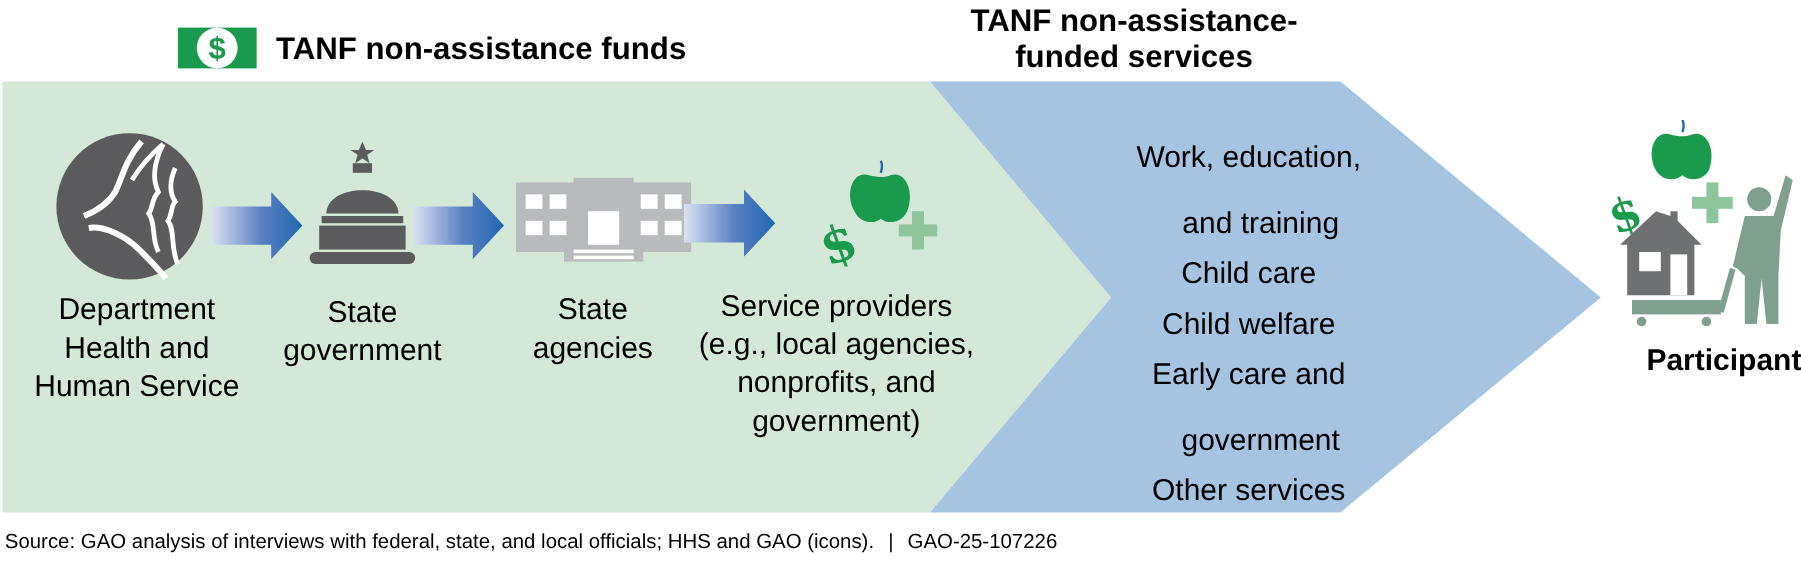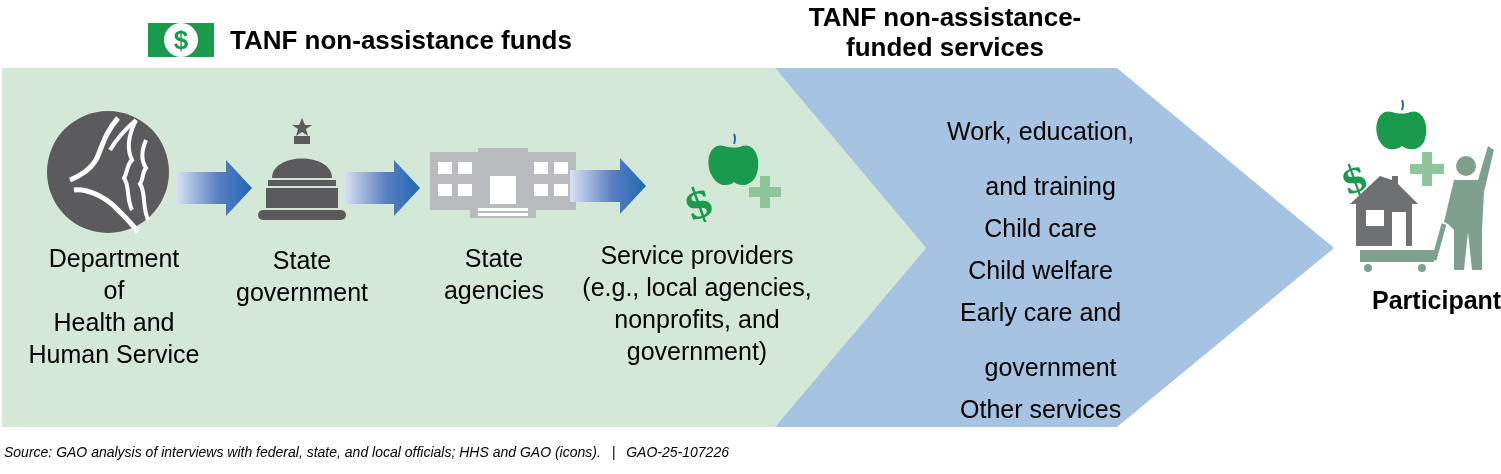--- a/index.html
+++ b/index.html
@@ -5,21 +5,21 @@
     html, body { margin: 0; padding: 0; background: #ffffff; }
     body { width: 1501px; height: 474px; position: relative; overflow: hidden;
            font-family: "Liberation Sans", sans-serif; color: #000; }
     .bg-svg { position: absolute; left: 0; top: 0; }
     .abs { position: absolute; }
     .hdr { font-weight: bold; font-size: 26px; line-height: 30px; }
     .label { font-size: 25px; line-height: 32px; text-align: center; white-space: nowrap; }
     .svc { font-size: 25px; line-height: 31px; white-space: nowrap; text-align: center; }
     .svc .item { margin-bottom: 11px; }
     .svc .cont { padding-left: 20px; display: block; margin-top: 24px; }
-    .footer { font-size: 14px; line-height: 24px; white-space: nowrap; font-style: italic; }
+    .footer { font-size: 17px; line-height: 24px; white-space: nowrap; }
     .participants { font-weight: bold; font-size: 25px; }
   </style>
 </head>
 <body>
 
 <svg class="bg-svg" width="1501" height="474">
   <polygon points="2,68 775,68 926,248 775,427 2,427" fill="#d3e8d7"></polygon>
   <polygon points="775,68 1117,68 1334,248 1117,427 775,427 926,248" fill="#a6c4e1"></polygon>
 </svg>
 
@@ -95,21 +95,20 @@
 <svg class="abs" style="left:676px; top:132px;" width="116" height="90" viewBox="0 0 116 90">
   <path d="M58 2 Q60 6 58 12" stroke="#1f68b2" stroke-width="2" fill="none"></path>
   <path d="M48 14 C34 10,28 30,36 44 C42 56,54 54,58 50 C62 54,74 56,80 44 C86 30,80 10,66 14 C62 16,56 16,48 14 Z" fill="#1a9a4c"></path>
   <text x="22" y="86" text-anchor="middle" font-family="DejaVu Serif, serif" font-weight="bold" font-size="42" fill="#1a9a4c" transform="rotate(-20 22 70)">$</text>
   <rect x="84" y="44" width="10" height="32" fill="#8fc59b"></rect>
   <rect x="73" y="55" width="32" height="10" fill="#8fc59b"></rect>
 </svg>
 
 <div class="abs label" style="left:24px; top:242px; width:180px;">
   <div>Department</div>
-  <div>of</div>
   <div>Health and</div>
   <div>Human Service</div>
 </div>
 <div class="abs label" style="left:232px; top:244px; width:140px;">
   <div>State</div>
   <div>government</div>
 </div>
 <div class="abs label" style="left:430px; top:242px; width:128px;">
   <div>State</div>
   <div>agencies</div>

